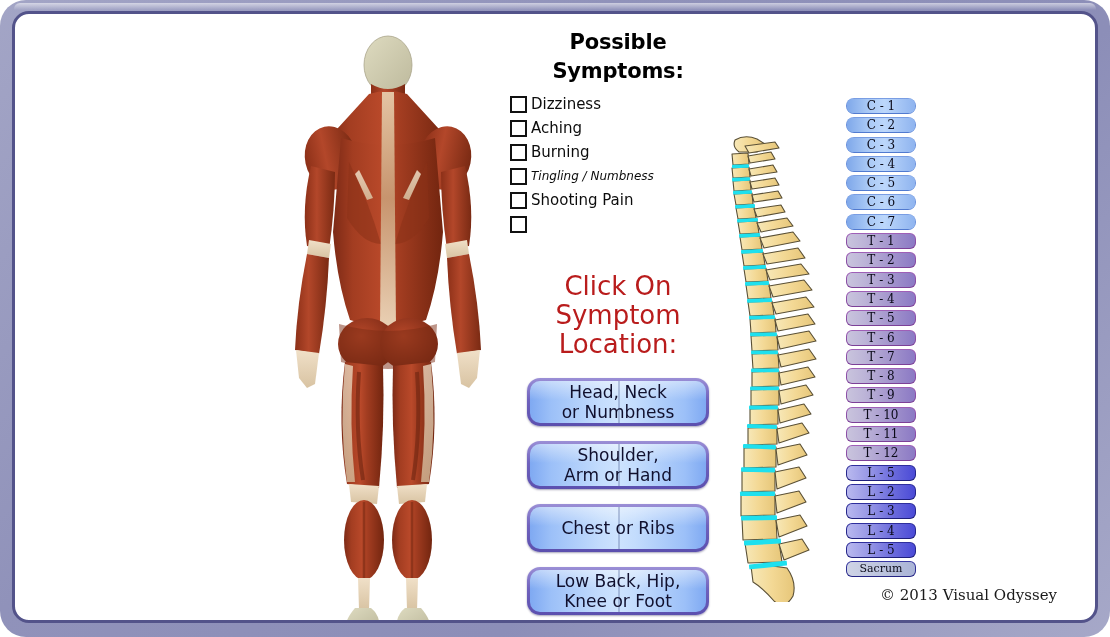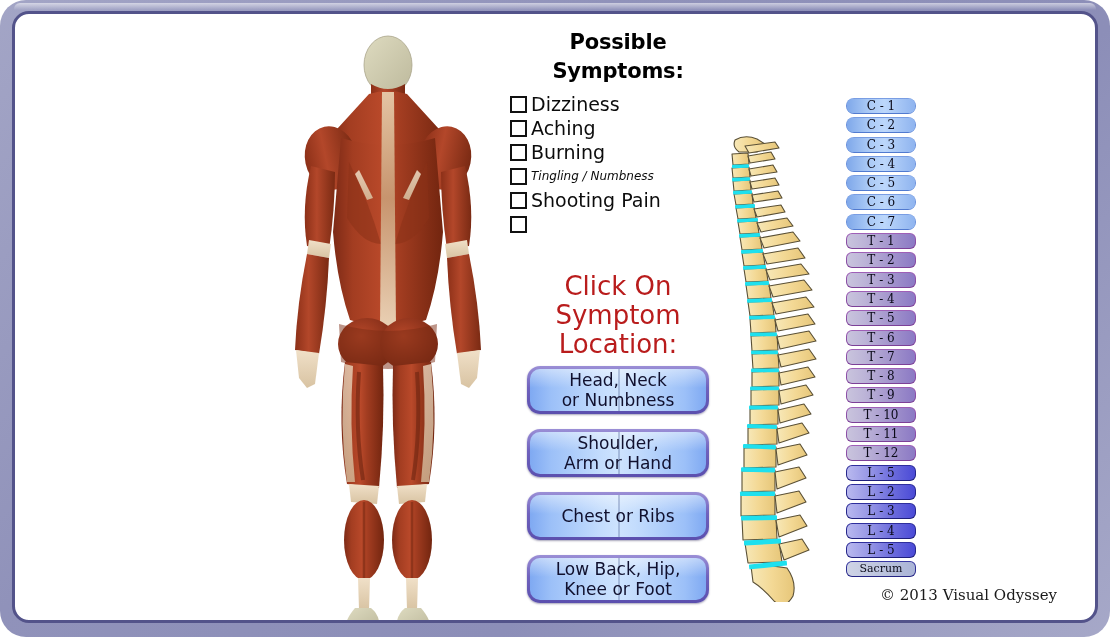--- a/index.html
+++ b/index.html
@@ -67,21 +67,21 @@
     cursor: pointer;
   }
   .checkbox {
     width: 17px; height: 17px;
     border: 2px solid #111;
     background: #fff;
     flex: 0 0 auto;
     margin-right: 4px;
   }
   .symptom-label {
-    font-size: 19px;
+    font-size: 15px;
     color: #0c0c0c;
     line-height: 20px;
     white-space: nowrap;
   }
   .symptom-row.small .symptom-label { font-size: 12px; font-style: italic; }
 
   
   #click-heading {
     position: absolute; left: 492px; top: 258px; width: 222px;
     font-weight: normal; font-size: 26px; color: #b91c1c;
@@ -94,20 +94,21 @@
   }
   .loc-btn {
     position: relative;
     width: 182px; height: 48px;
     margin-bottom: 15px;
     border-radius: 13px;
     padding: 3px;
     background: linear-gradient(180deg,#9b8fd6 0%,#6f62bd 45%,#5b4fae 100%);
     box-shadow: 0 1px 2px rgba(60,55,100,.45);
     cursor: pointer;
+    margin-top: 12px;
   }
   .loc-btn .inner {
     position: relative;
     width: 100%; height: 100%;
     border-radius: 10px;
     background: linear-gradient(90deg,
         #7fa9f2 0%, #9cc0f8 12%, #c3dcfd 40%, #cde3fe 50%,
         #c3dcfd 60%, #9cc0f8 88%, #7fa9f2 100%);
     display: flex; align-items: center; justify-content: center;
     overflow: hidden;

